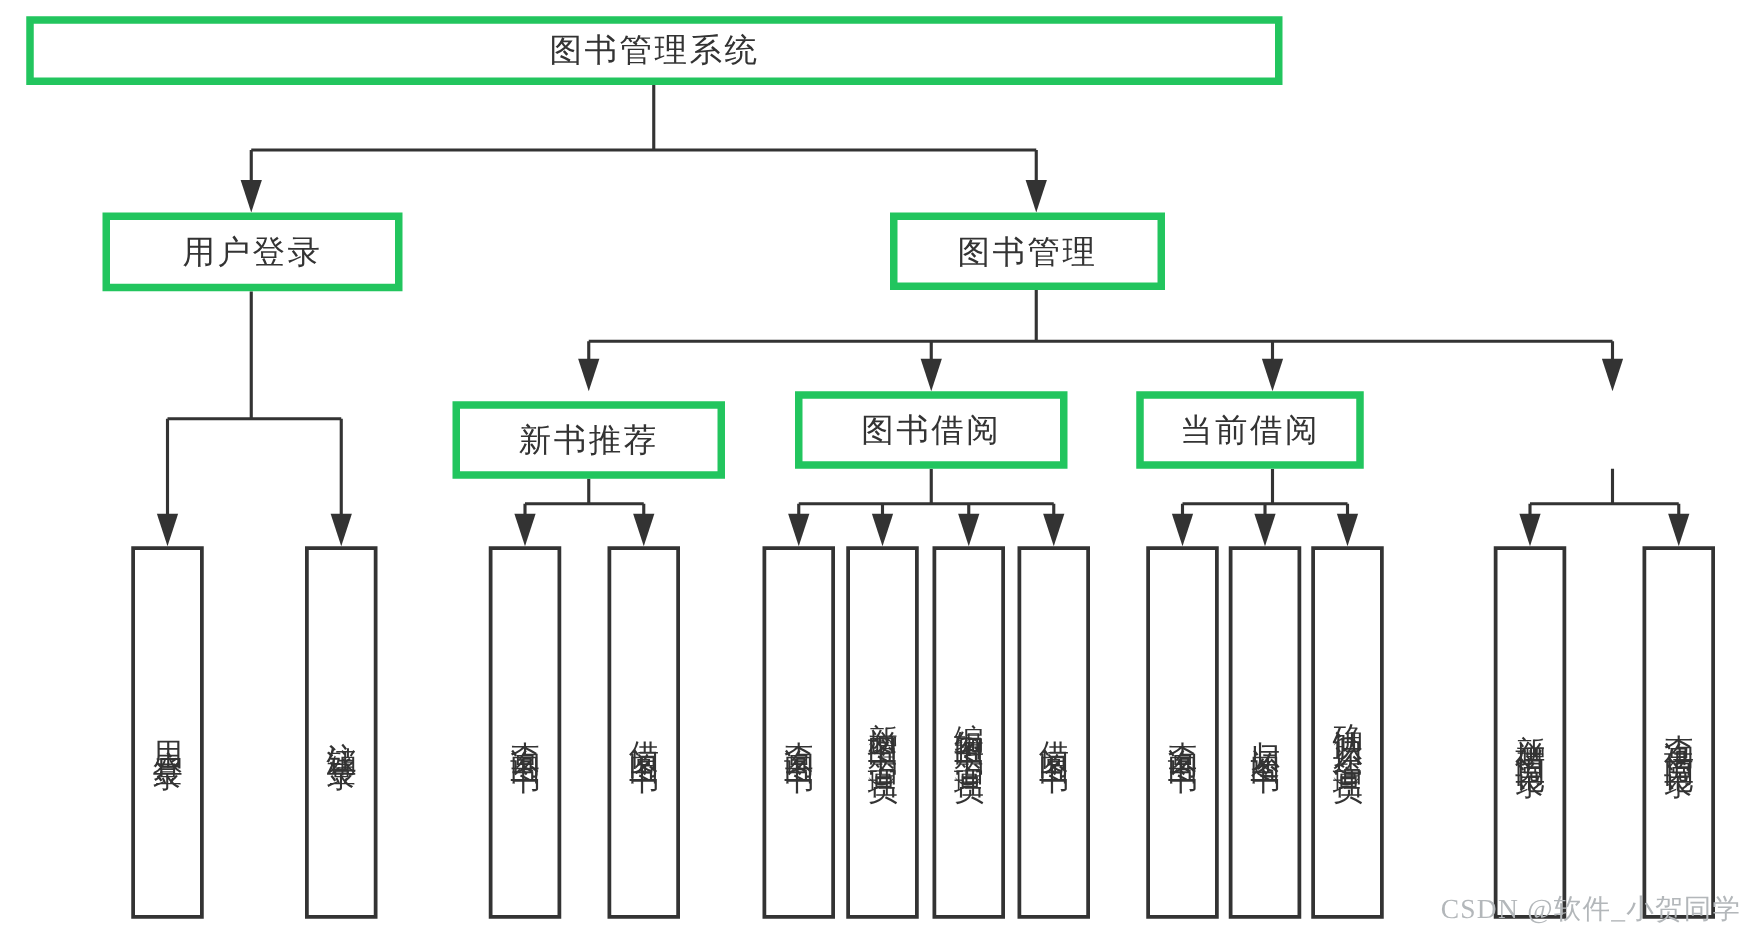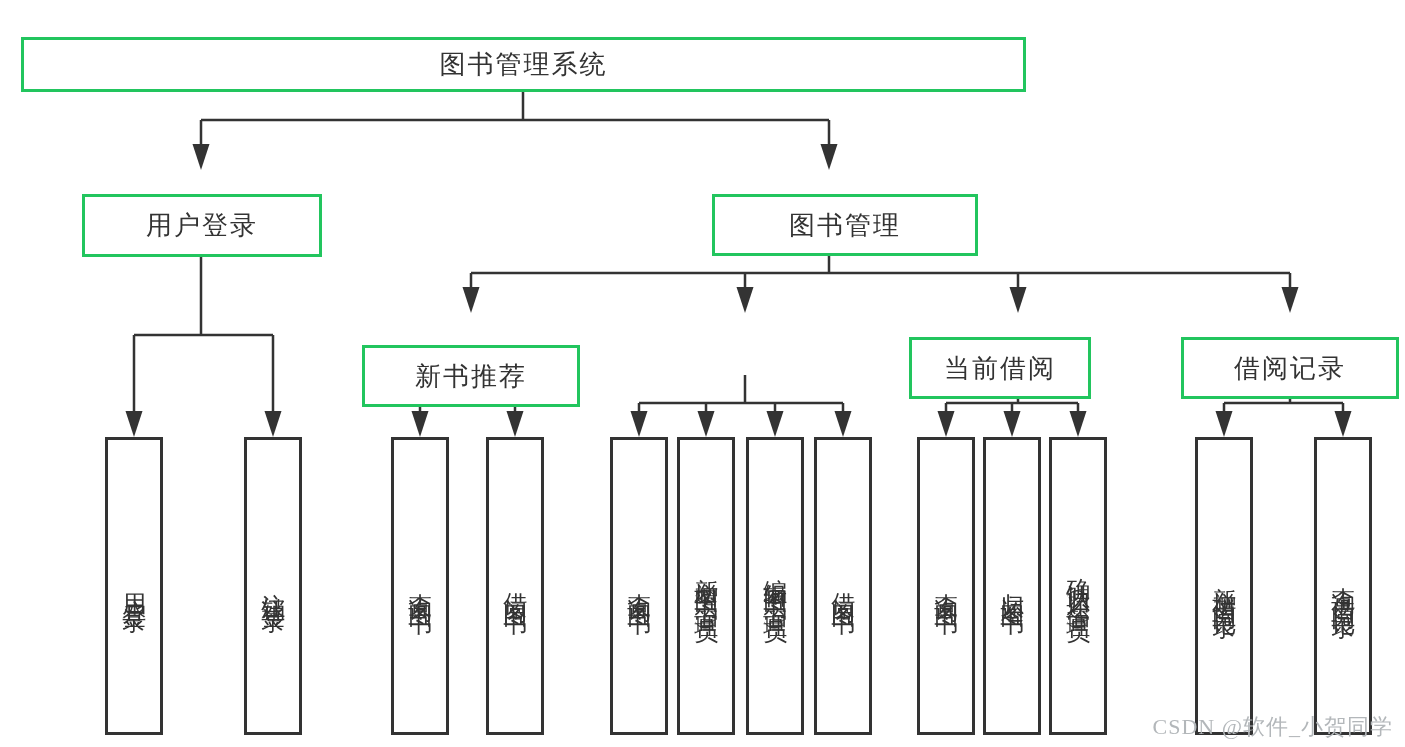--- a/index.html
+++ b/index.html
@@ -13,27 +13,26 @@
     overflow: hidden;
   }
   .connectors {
     position: absolute;
     left: 0; top: 0;
     width: 1405px; height: 747px;
   }
   .node {
     position: absolute;
     box-sizing: border-box;
-    border: 3px solid #22c55e;
+    border: 6px solid #22c55e;
     background: #ffffff;
     display: flex;
     align-items: center;
     justify-content: center;
     color: #333333;
-    margin-top: 24px;
   }
   .node .lbl {
     font-size: 26px;
     letter-spacing: 2px;
     white-space: nowrap;
     color: #333333;
   }
   .leaf {
     position: absolute;
     box-sizing: border-box;
@@ -102,32 +101,32 @@
     </g>
   </svg>
 
   <div class="node" style="left:21px; top:13px; width:1005px; height:55px;">
     <span class="lbl">图书管理系统</span>
   </div>
 
   <div class="node" style="left:82px; top:170px; width:240px; height:63px;">
     <span class="lbl">用户登录</span>
   </div>
-  <div class="node" style="left:712px; top:170px; width:266px; height:62px;">
+  <div class="node" style="left:712px; top:170px; width:220px; height:62px;">
     <span class="lbl">图书管理</span>
   </div>
 
   <div class="node" style="left:362px; top:321px; width:218px; height:62px;">
     <span class="lbl">新书推荐</span>
   </div>
+  <div class="node" style="left:636px; top:313px; width:218px; height:62px;">
+    <span class="lbl">图书借阅</span>
+  </div>
   <div class="node" style="left:909px; top:313px; width:182px; height:62px;">
     <span class="lbl">当前借阅</span>
-  </div>
-  <div class="node" style="left:1181px; top:313px; width:218px; height:62px;">
-    <span class="lbl">借阅记录</span>
   </div>
 
   <div class="leaf" style="left:105px;">
     <span class="vlbl">用户登录</span>
   </div>
   <div class="leaf" style="left:244px;">
     <span class="vlbl">注销登录</span>
   </div>
   <div class="leaf" style="left:391px;">
     <span class="vlbl">查询图书</span>

